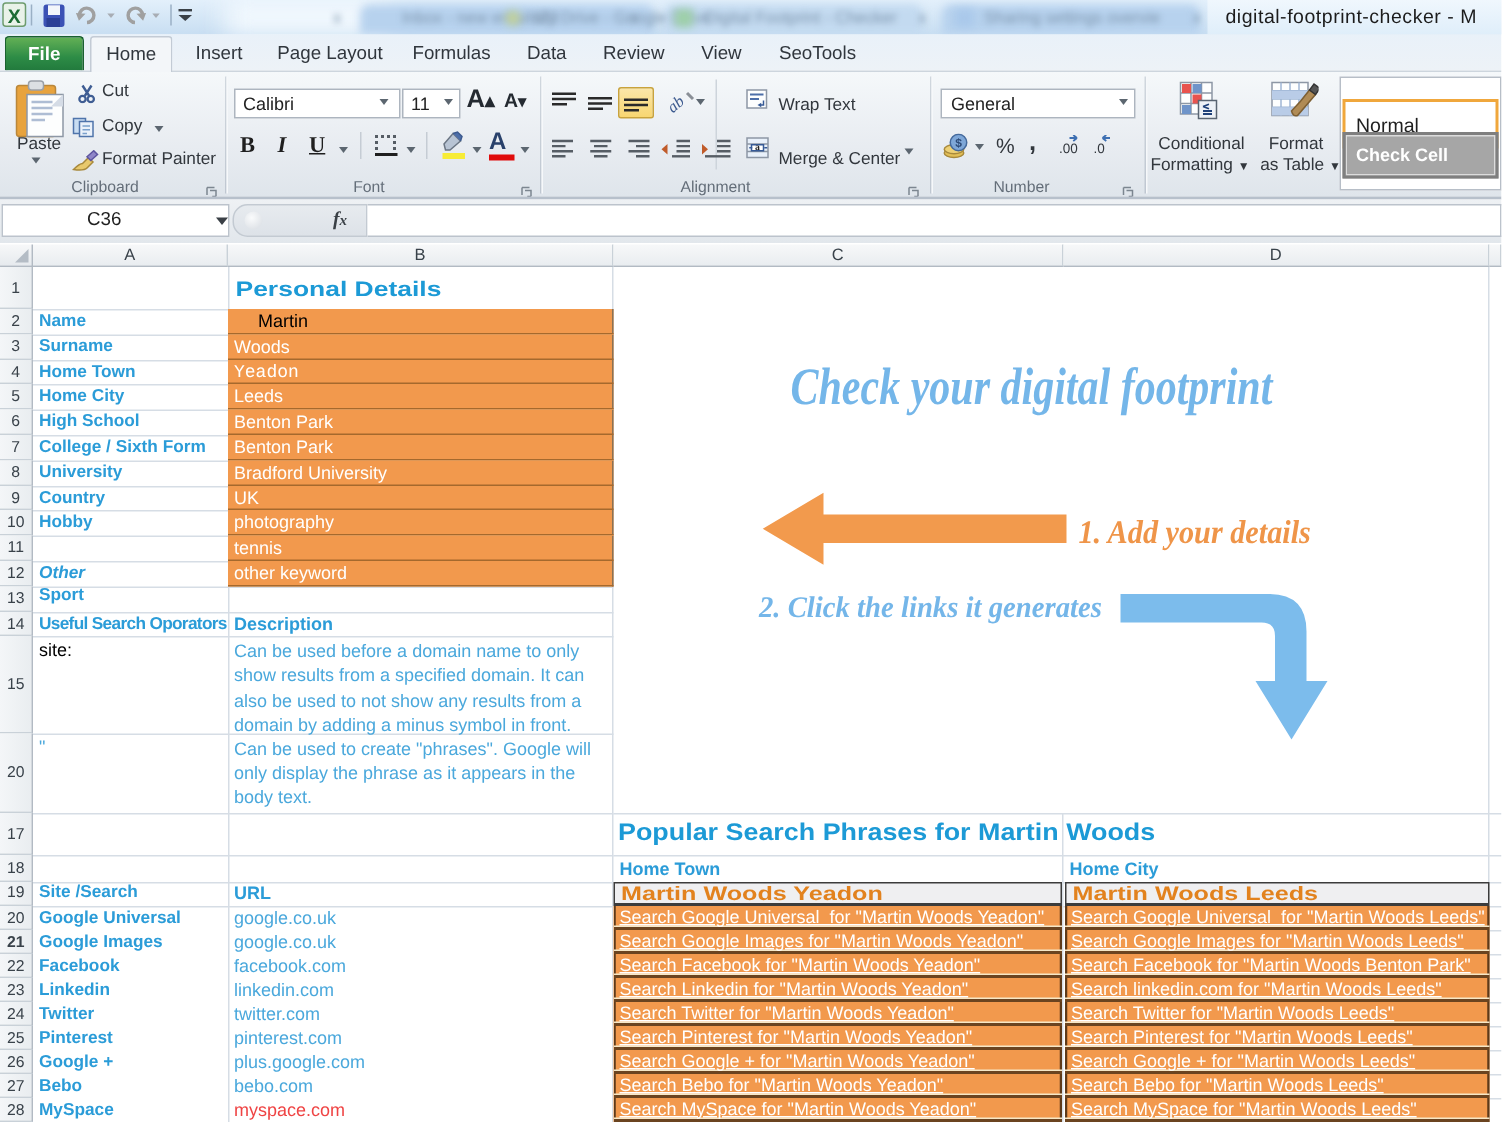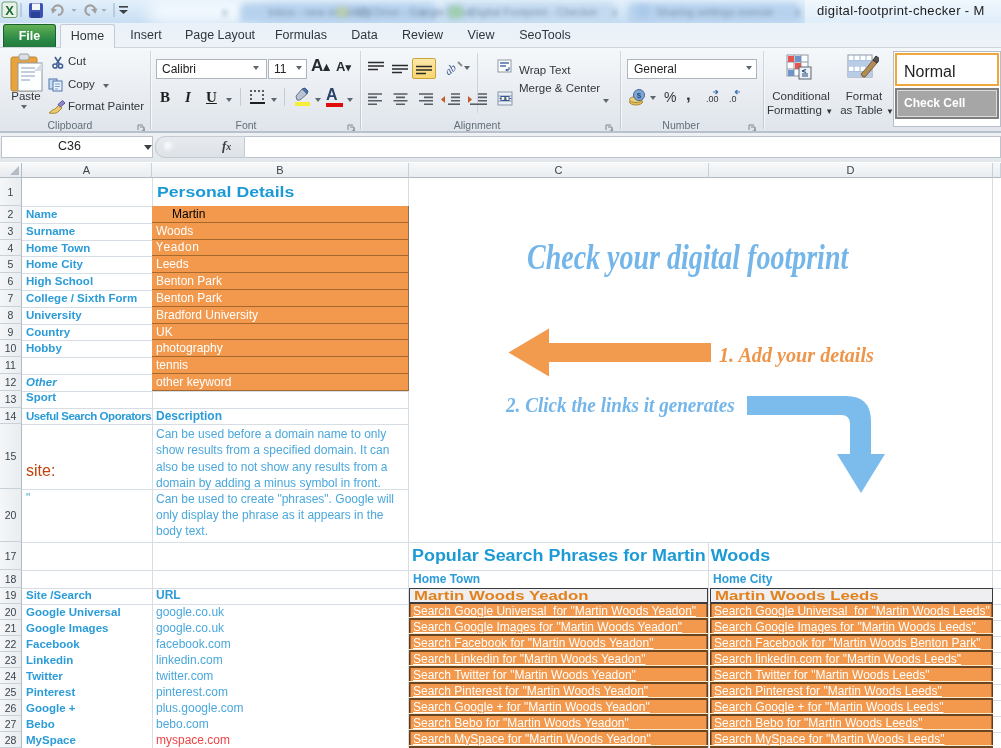--- a/index.html
+++ b/index.html
@@ -217,21 +217,21 @@
       </g>
     <path d="M102 4 l4 3.5 -4 3.5z" fill="#c05b2a"></path>
   </svg>
   <svg class="ab" style="left:497px;top:43px;" width="17" height="17" viewBox="0 0 17 17">
     <rect x="1" y="1" width="14" height="13" fill="#e8f0fa" stroke="#8d97a5"></rect>
     <path d="M1 5 h14 M1 10 h14" stroke="#8d97a5"></path>
     <rect x="4" y="5.5" width="8" height="4" fill="#fff" stroke="#365a96"></rect>
     <text x="8" y="9.3" font-size="6.5" font-weight="bold" fill="#1f1f1f" text-anchor="middle" font-family="Liberation Serif">a</text>
     <path d="M2.5 7.5 l2 0 M14.5 7.5 l-2 0" stroke="#365a96"></path>
   </svg>
-  <div class="ab btxt11" style="left:519px;top:34px;text-align:right;">Merge &amp; Center</div>
+  <div class="ab btxt11" style="left:519px;top:52px;text-align:right;">Merge &amp; Center</div>
   <div class="ab" style="left:603px;top:51px;width:0;height:0;border:3.5px solid transparent;border-top:4px solid #5c6670;"></div>
   <div class="glabel" style="left:362px;width:230px;">Alignment</div>
   <svg class="launch" style="left:605px;top:76px;" width="10" height="10" viewBox="0 0 10 10">
       <path d="M1 1 h5 M1 1 v5 M3 3 h4 v4 M7 7 l-2.5 0 M7 7 l0 -2.5" stroke="#7c8690" fill="none"></path>
     </svg>
   
   <div class="ab" style="left:627px;top:11px;width:130px;height:20px;background:#fff;border:1px solid #adb5bf;box-sizing:border-box;font-size:12px;color:#222;padding:2px 0 0 6px;">General</div>
   <div class="ab" style="left:746px;top:18px;width:0;height:0;border:3.5px solid transparent;border-top:4px solid #5c6670;"></div>
   <svg class="ab" style="left:628px;top:41px;" width="19" height="17" viewBox="0 0 19 17">
     <ellipse cx="8" cy="13" rx="6.5" ry="3" fill="#e3bf57" stroke="#a8893c"></ellipse>
@@ -274,21 +274,21 @@
     <rect x="1" y="1" width="24" height="22" fill="#fdfefe" stroke="#8d97a5"></rect>
     <path d="M1 6.5 h24 M1 12 h24 M1 17.5 h24 M7 1 v22 M13 1 v22 M19 1 v22" stroke="#9fb6d4"></path>
     <rect x="1" y="6.5" width="24" height="5.5" fill="#b9cce7"></rect>
     <rect x="1" y="17.5" width="24" height="5.5" fill="#b9cce7"></rect>
     <path d="M14 20 Q20 14 26 6 l4 3 Q24 16 18 23 Q15 24 14 20Z" fill="#b08b55" stroke="#7d5f33"></path>
     <path d="M26 6 l4 3 3-4 -4-3z" fill="#555" stroke="#333"></path>
   </svg>
   <div class="ab btxt11" style="left:835px;top:42px;width:58px;text-align:center;">Format</div>
   <div class="ab btxt11" style="left:837px;top:56px;width:60px;text-align:center;white-space:nowrap;">as Table <span style="font-size:8px;">▼</span></div>
   <div class="ab" style="left:893px;top:3px;width:108px;height:76px;background:#fff;border:1px solid #b7bec7;box-sizing:border-box;"></div>
-  <div class="ab" style="left:895px;top:5px;width:104px;height:33px;background:#fff;border:2px solid #f0a73c;box-sizing:border-box;font-size:16px;color:#1f1f1f;padding:8px 0 12px 7px;">Normal</div>
+  <div class="ab" style="left:895px;top:18px;width:104px;height:33px;background:#fff;border:2px solid #f0a73c;box-sizing:border-box;font-size:13px;color:#1f1f1f;padding:8px 0 12px 7px;">Normal</div>
   <div class="ab" style="left:895px;top:40px;width:104px;height:31px;background:#a6a6a6;border:2px solid #7f7f7f;box-shadow:inset 0 0 0 1px #dcdcdc;box-sizing:border-box;font-size:12px;font-weight:bold;color:#fff;padding:6px 0 0 7px;">Check Cell</div>
 </div>
 <div class="ab" id="ribbonline"></div>
 <div class="ab" id="fbarstrip"></div>
 <div class="ab" id="namebox"></div>
 <div class="ab" style="left:58px;top:139px;font-size:12.5px;color:#1f1f1f;">C36</div>
 <div class="ab" style="left:144px;top:145px;width:0;height:0;border:4px solid transparent;border-top:5px solid #3a4046;"></div>
 <div class="ab" id="fxpill"></div>
 <div class="ab" style="left:163px;top:141px;width:12px;height:12px;border-radius:6px;background:radial-gradient(circle at 40% 35%,#fafbfc,#d6dbe1);"></div>
 <div class="ab" style="left:222px;top:138px;font-size:13px;font-style:italic;font-weight:bold;color:#3a4046;font-family:'Liberation Serif',serif;">f<span style="font-size:10px;">x</span></div>
@@ -316,21 +316,21 @@
       <div class="rowhead" style="top:195.2px;height:16.80000000000001px;line-height:16.80000000000001px;">11</div>
       <div class="rowhead" style="top:212px;height:16.80000000000001px;line-height:16.80000000000001px;">12</div>
       <div class="rowhead" style="top:228.8px;height:16.799999999999983px;line-height:16.799999999999983px;">13</div>
       <div class="rowhead" style="top:245.6px;height:16.799999999999983px;line-height:16.799999999999983px;">14</div>
       <div class="rowhead" style="top:262.4px;height:64.60000000000002px;line-height:64.60000000000002px;">15</div>
       <div class="rowhead" style="top:327px;height:53px;line-height:53px;">20</div>
       <div class="rowhead" style="top:380px;height:28px;line-height:28px;">17</div>
       <div class="rowhead" style="top:408px;height:18px;line-height:18px;">18</div>
       <div class="rowhead" style="top:426px;height:15.5px;line-height:15.5px;">19</div>
       <div class="rowhead" style="top:441.5px;height:16px;line-height:16px;">20</div>
-      <div class="rowhead" style="top:457.5px;height:16px;line-height:16px;">21</div>
+      <div class="rowhead" style="top:457.5px;height:16px;line-height:16px;font-weight:bold;">21</div>
       <div class="rowhead" style="top:473.5px;height:16px;line-height:16px;">22</div>
       <div class="rowhead" style="top:489.5px;height:16px;line-height:16px;">23</div>
       <div class="rowhead" style="top:505.5px;height:16px;line-height:16px;">24</div>
       <div class="rowhead" style="top:521.5px;height:16px;line-height:16px;">25</div>
       <div class="rowhead" style="top:537.5px;height:16px;line-height:16px;">26</div>
       <div class="rowhead" style="top:553.5px;height:16px;line-height:16px;">27</div>
       <div class="rowhead" style="top:569.5px;height:16px;line-height:16px;">28</div>
     </div>
   <div id="grid">
       <div class="ab" style="left:152px;top:16px;width:1px;height:570px;background:#d6dde5"></div>
@@ -400,21 +400,21 @@
       <div class="ab" style="left:26px;top:161.6px;height:16.80000000000001px;line-height:16.80000000000001px;font-size:11.5px;font-weight:bold;color:#2b9cd8;white-space:nowrap;">Country</div>
       <div class="ab" style="left:156px;top:161.6px;height:16.80000000000001px;line-height:16.80000000000001px;font-size:12px;color:#fff;white-space:nowrap;">UK</div>
       <div class="ab" style="left:26px;top:178.4px;height:16.799999999999983px;line-height:16.799999999999983px;font-size:11.5px;font-weight:bold;color:#2b9cd8;white-space:nowrap;">Hobby</div>
       <div class="ab" style="left:156px;top:178.4px;height:16.799999999999983px;line-height:16.799999999999983px;font-size:12px;color:#fff;white-space:nowrap;">photography</div>
       <div class="ab" style="left:26px;top:195.2px;height:16.80000000000001px;line-height:16.80000000000001px;font-size:11.5px;font-weight:bold;color:#2b9cd8;white-space:nowrap;margin-top:32px;">Sport</div>
       <div class="ab" style="left:156px;top:195.2px;height:16.80000000000001px;line-height:16.80000000000001px;font-size:12px;color:#fff;white-space:nowrap;">tennis</div>
       <div class="ab" style="left:26px;top:212px;height:16.80000000000001px;line-height:16.80000000000001px;font-size:11.5px;font-weight:bold;color:#2b9cd8;white-space:nowrap;font-style:italic;">Other</div>
       <div class="ab" style="left:156px;top:212px;height:16.80000000000001px;line-height:16.80000000000001px;font-size:12px;color:#fff;white-space:nowrap;">other keyword</div>
       <div class="ab" style="left:26px;top:245.6px;height:16.799999999999983px;line-height:16.799999999999983px;font-size:11.5px;font-weight:bold;color:#2b9cd8;white-space:nowrap;letter-spacing:-0.45px;">Useful Search Oporators</div>
       <div class="ab" style="left:156px;top:245.6px;height:16.799999999999983px;line-height:16.799999999999983px;font-size:12px;font-weight:bold;color:#2b9cd8;white-space:nowrap;">Description</div>
-      <div class="ab" style="left:26px;top:264.4px;font-size:16px;color:#c2410c;margin-top:36px;">site:</div>
+      <div class="ab" style="left:26px;top:264.4px;font-size:12px;color:#000000;">site:</div>
       <div class="ab" style="left:156px;top:264.4px;width:248px;font-size:12px;line-height:16.1px;color:#4aa8dc;">Can be used before a domain name to only show results from a specified domain. It can also be used to not show any results from a domain by adding a minus symbol in front.</div>
       <div class="ab" style="left:26px;top:329px;font-size:12px;color:#4aa8dc;">"</div>
       <div class="ab" style="left:156px;top:329px;width:248px;font-size:12px;line-height:16.1px;color:#4aa8dc;">Can be used to create "phrases". Google will only display the phrase as it appears in the body text.</div>
       <div class="ab" style="left:412px;top:380px;height:28px;line-height:28px;font-size:16px;font-weight:bold;color:#1c9ad6;"><span style="display:inline-block;transform:scaleX(1.12);transform-origin:left center;">Popular Search Phrases for Martin Woods</span></div>
       <div class="ab" style="left:413px;top:408px;height:18px;line-height:18px;font-size:12px;font-weight:bold;color:#2b9cd8;">Home Town</div>
       <div class="ab" style="left:713px;top:408px;height:18px;line-height:18px;font-size:12px;font-weight:bold;color:#2b9cd8;">Home City</div>
       <div class="ab" style="left:409px;top:426px;width:299px;height:15.5px;background:#efeff1;border-top:1.5px solid #3c3c3c;border-bottom:2px solid #3c3c3c;border-left:1.5px solid #3c3c3c;border-right:1.5px solid #3c3c3c;box-sizing:border-box;line-height:13px;font-size:13px;font-weight:bold;color:#e2821e;padding-left:4px;white-space:nowrap;overflow:hidden;"><span style="display:inline-block;transform:scaleX(1.29);transform-origin:left center;">Martin Woods Yeadon</span></div>
       <div class="ab" style="left:710px;top:426px;width:283px;height:15.5px;background:#efeff1;border-top:1.5px solid #3c3c3c;border-bottom:2px solid #3c3c3c;border-left:1.5px solid #3c3c3c;border-right:1.5px solid #3c3c3c;box-sizing:border-box;line-height:13px;font-size:13px;font-weight:bold;color:#e2821e;padding-left:4px;white-space:nowrap;overflow:hidden;"><span style="display:inline-block;transform:scaleX(1.29);transform-origin:left center;">Martin Woods Leeds</span></div>
       <div class="ab" style="left:26px;top:426px;height:15.5px;line-height:15.5px;font-size:11.5px;font-weight:bold;color:#2b9cd8;white-space:nowrap;">Site /Search</div>
       <div class="ab" style="left:156px;top:426px;height:15.5px;line-height:15.5px;font-size:12px;font-weight:bold;color:#2b9cd8;white-space:nowrap;">URL</div>

